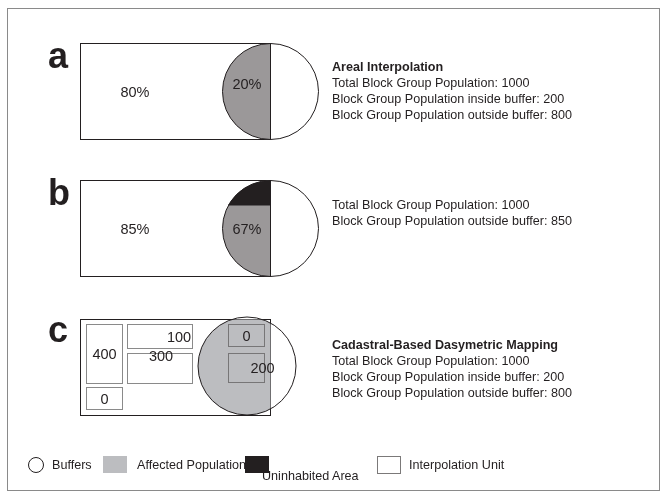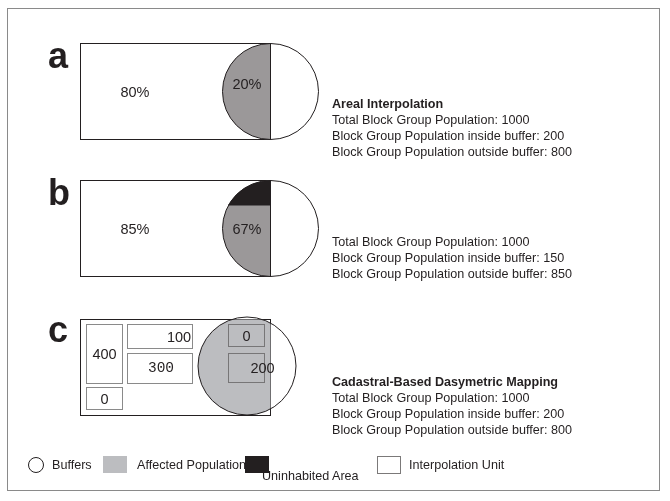--- a/index.html
+++ b/index.html
@@ -2,21 +2,21 @@
 <html><head>
 <meta charset="utf-8">
 <style>
   html, body { margin:0; padding:0; background:#ffffff; }
   body { width:670px; height:501px; position:relative; overflow:hidden;
          font-family:"Liberation Sans", sans-serif; color:#231f20; }
   .frame { position:absolute; left:7px; top:8px; width:653px; height:483px;
            border:1px solid #8a8a8a; box-sizing:border-box; }
   svg.diagram { position:absolute; left:0; top:0; }
   .panel-letter { position:absolute; font-weight:bold; font-size:36px; line-height:36px; }
-  .desc { position:absolute; left:332px; font-size:12.6px; line-height:16px;margin-top:37px; }
+  .desc { position:absolute; left:332px; font-size:12.6px; line-height:16px; }
   .desc .title { font-weight:bold; }
   .lbl { position:absolute; font-size:14.5px; line-height:16px; text-align:center; }
   .legend { position:absolute; top:456px; height:18px; font-size:12.6px; line-height:18px; }
   .legend .item { position:absolute; top:0; display:flex; align-items:center; white-space:nowrap; }
 </style>
 </head>
 <body>
 
 <div class="frame"></div>
 
@@ -62,34 +62,33 @@
 <div class="panel-letter" style="left:48px; top:312px;">c</div>
 
 <div class="lbl" style="left:110px; top:84px; width:50px;text-align:center;">80%</div>
 <div class="lbl" style="left:222px; top:76px; width:50px;">20%</div>
 
 <div class="lbl" style="left:110px; top:221px; width:50px;">85%</div>
 <div class="lbl" style="left:222px; top:221px; width:50px;">67%</div>
 
 <div class="lbl" style="left:86px; top:346px; width:37px;">400</div>
 <div class="lbl" style="left:127px; top:329px; width:66px;padding-left:19px;">100</div>
-<div class="lbl" style="left:127px; top:360px; width:68px;font-family:Liberation Mono, monospace;">300</div>
+<div class="lbl" style="left:127px; top:348px; width:68px;">300</div>
 <div class="lbl" style="left:86px; top:391px; width:37px;">0</div>
 <div class="lbl" style="left:228px; top:328px; width:37px;">0</div>
 <div class="lbl" style="left:244px; top:360px; width:37px;">200</div>
 
 <div class="desc" style="top:59px;">
   <div class="title">Areal Interpolation</div>
   <div>Total Block Group Population: 1000</div>
   <div>Block Group Population inside buffer: 200</div>
   <div>Block Group Population outside buffer: 800</div>
 </div>
 <div class="desc" style="top:197px;">
   <div>Total Block Group Population: 1000</div>
-  <div>Block Group Population inside buffer: 150</div>
   <div>Block Group Population outside buffer: 850</div>
 </div>
 <div class="desc" style="top:337px;">
   <div class="title">Cadastral-Based Dasymetric Mapping</div>
   <div>Total Block Group Population: 1000</div>
   <div>Block Group Population inside buffer: 200</div>
   <div>Block Group Population outside buffer: 800</div>
 </div>
 
 <div class="legend">

